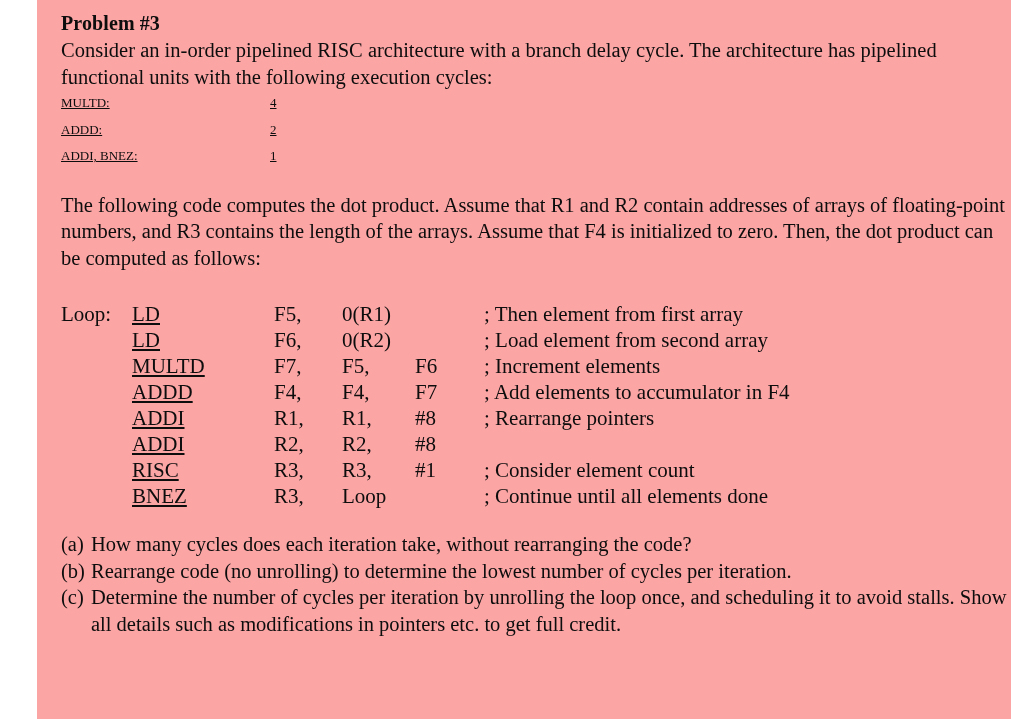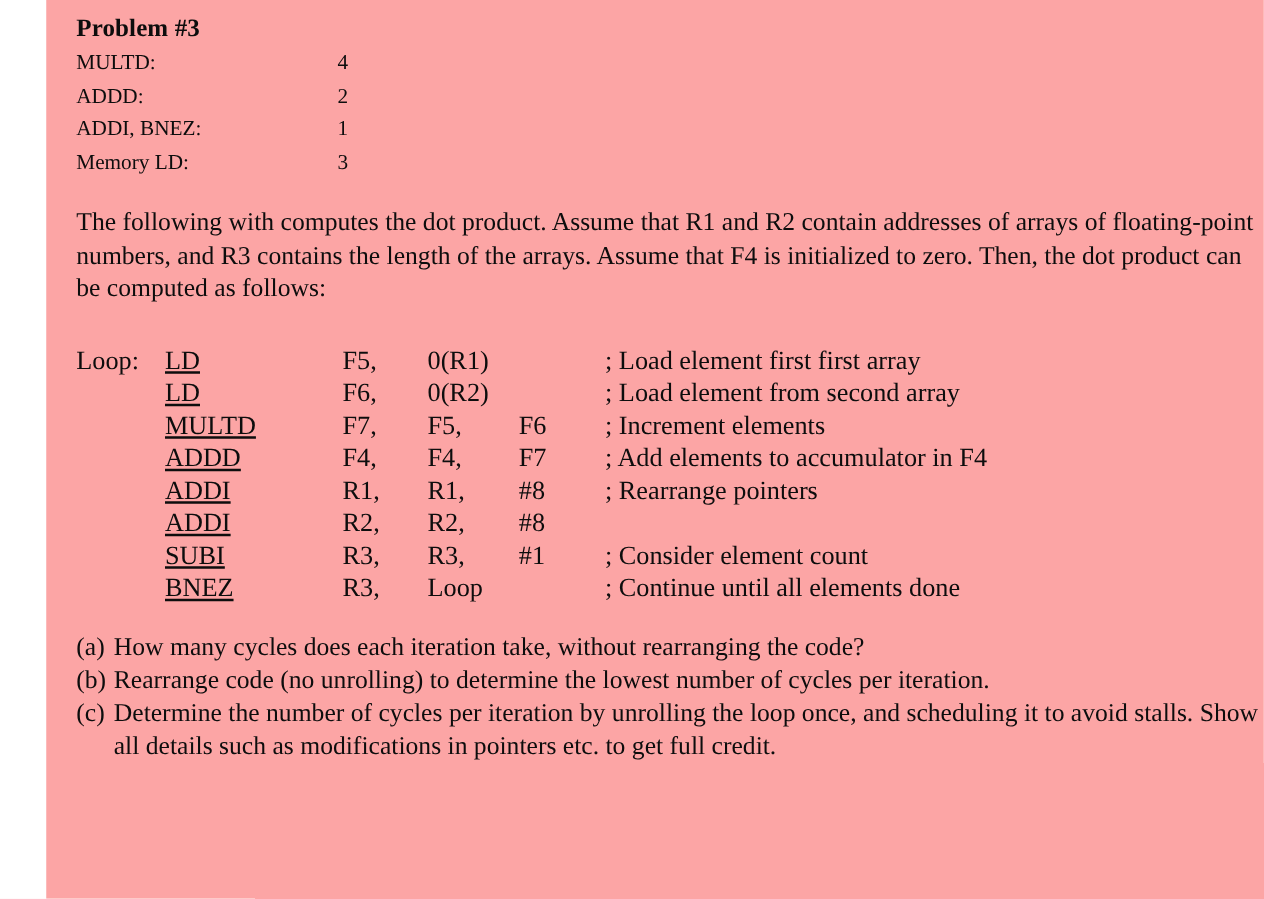--- a/index.html
+++ b/index.html
@@ -39,22 +39,23 @@
     width: 944px;
     text-align: left;
   }
   .spacer-md { height: 22px; }
   .spacer-lg { height: 30px; }
 
   
   .cycles {
     border-collapse: collapse;
     margin: 0;
-    font-size: 17px;
+    font-size: 13px;
     line-height: 26.5px;
+    text-decoration: underline;
   }
   .cycles td {
     padding: 0;
     vertical-align: top;
     white-space: nowrap;
   }
   .cycles .c-name { width: 209px; }
   .cycles .c-val  { width: 60px; text-align: left; padding-left: 0; }
 
   
@@ -95,57 +96,54 @@
     flex: 1 1 auto;
   }
 </style>
 </head>
 <body>
 
 <div class="page">
 
   <div class="heading">Problem #3</div>
 
+  <p class="para">Consider an in-order pipelined RISC architecture with a branch delay cycle. The architecture has pipelined functional units with the following execution cycles:</p>
 
   <table class="cycles">
     <tbody>
       <tr>
         <td class="c-name">MULTD:</td>
         <td class="c-val">4</td>
       </tr>
       <tr>
         <td class="c-name">ADDD:</td>
         <td class="c-val">2</td>
       </tr>
       <tr>
         <td class="c-name">ADDI, BNEZ:</td>
         <td class="c-val">1</td>
       </tr>
-      <tr>
-        <td class="c-name">Memory LD:</td>
-        <td class="c-val">3</td>
-      </tr>
     </tbody>
   </table>
 
   <div class="spacer-md"></div>
 
-  <p class="para">The following with computes the dot product. Assume that R1 and R2 contain addresses of arrays of floating-point numbers, and R3 contains the length of the arrays. Assume that F4 is initialized to zero. Then, the dot product can be computed as follows:</p>
+  <p class="para">The following code computes the dot product. Assume that R1 and R2 contain addresses of arrays of floating-point numbers, and R3 contains the length of the arrays. Assume that F4 is initialized to zero. Then, the dot product can be computed as follows:</p>
 
   <div class="spacer-lg"></div>
 
   <table class="code">
     <tbody>
       <tr>
         <td class="k-label">Loop:</td>
         <td class="k-op">LD</td>
         <td class="k-a1">F5,</td>
         <td class="k-a2">0(R1)</td>
         <td class="k-a3"></td>
-        <td class="k-cmt">; Load element first first array</td>
+        <td class="k-cmt">; Then element from first array</td>
       </tr>
       <tr>
         <td class="k-label"></td>
         <td class="k-op">LD</td>
         <td class="k-a1">F6,</td>
         <td class="k-a2">0(R2)</td>
         <td class="k-a3"></td>
         <td class="k-cmt">; Load element from second array</td>
       </tr>
       <tr>
@@ -175,21 +173,21 @@
       <tr>
         <td class="k-label"></td>
         <td class="k-op">ADDI</td>
         <td class="k-a1">R2,</td>
         <td class="k-a2">R2,</td>
         <td class="k-a3">#8</td>
         <td class="k-cmt"></td>
       </tr>
       <tr>
         <td class="k-label"></td>
-        <td class="k-op">SUBI</td>
+        <td class="k-op">RISC</td>
         <td class="k-a1">R3,</td>
         <td class="k-a2">R3,</td>
         <td class="k-a3">#1</td>
         <td class="k-cmt">; Consider element count</td>
       </tr>
       <tr>
         <td class="k-label"></td>
         <td class="k-op">BNEZ</td>
         <td class="k-a1">R3,</td>
         <td class="k-a2">Loop</td>

